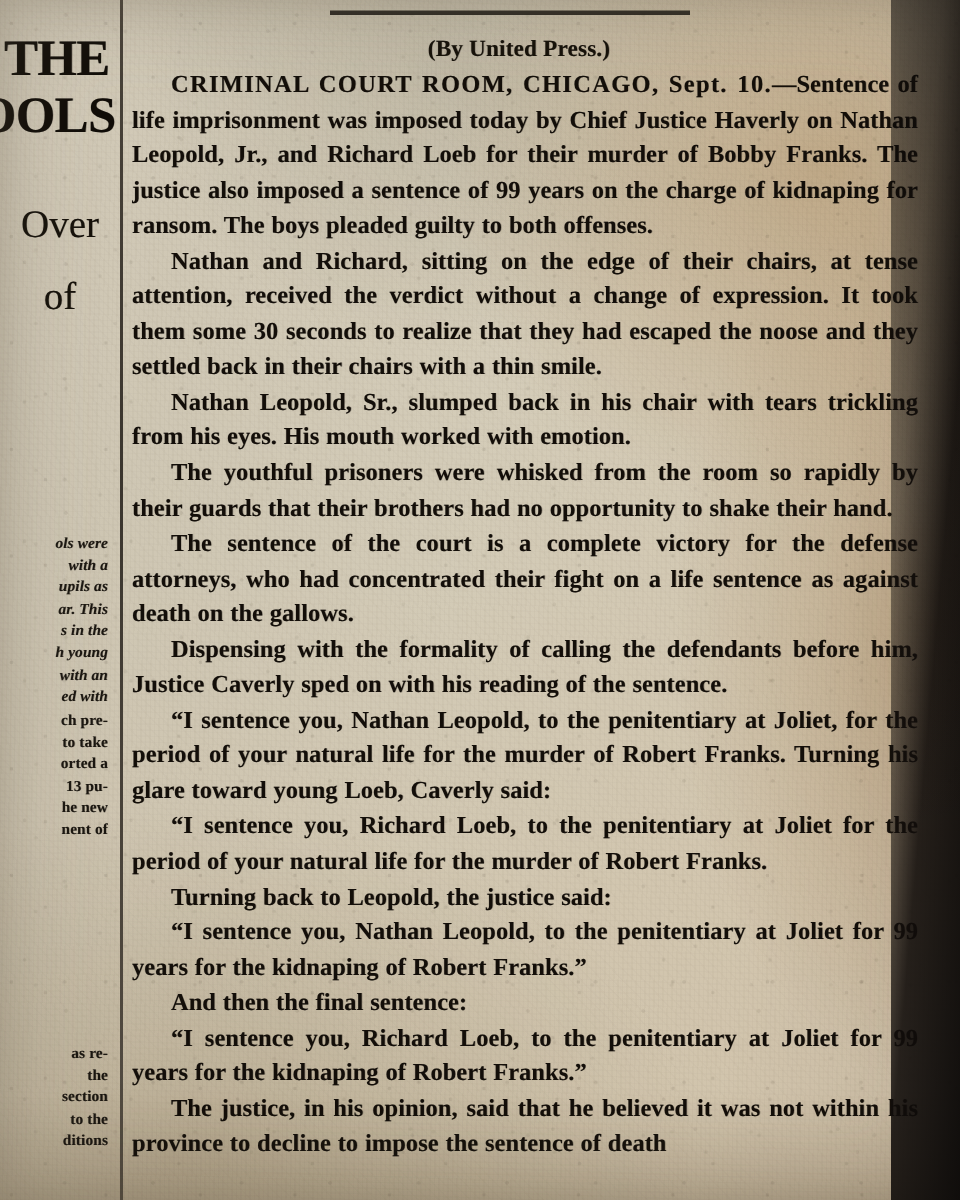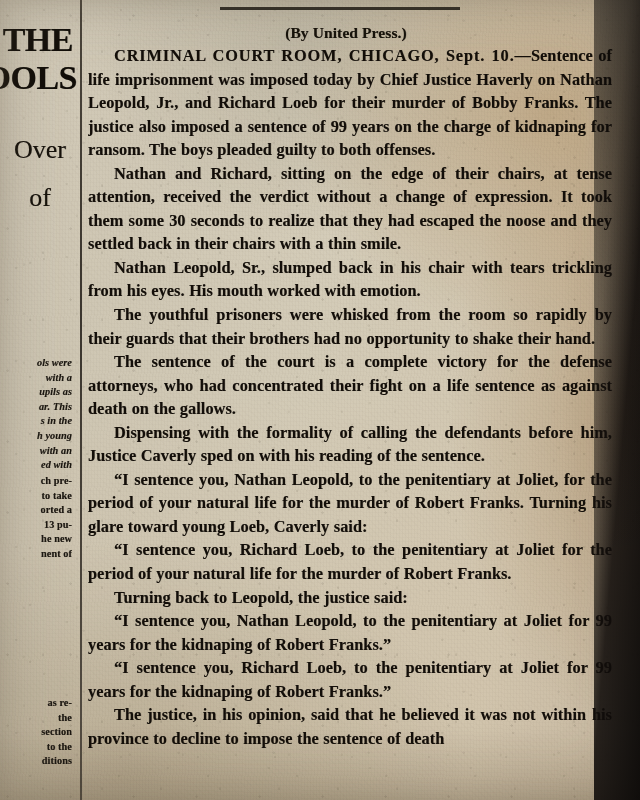--- a/index.html
+++ b/index.html
@@ -252,20 +252,21 @@
       </p>
       <p class="para indent">Nathan and Richard, sitting on the edge of their chairs, at tense attention, received the verdict without a change of expression.  It took them some 30 seconds to realize that they had escaped the noose and they settled back in their chairs with a thin smile.</p>
       <p class="para indent">Nathan Leopold, Sr., slumped back in his chair with tears trickling from his eyes.  His mouth worked with emotion.</p>
       <p class="para indent">The youthful prisoners were whisked from the room so rapidly by their guards that their brothers had no opportunity to shake their hand.</p>
       <p class="para indent">The sentence of the court is a complete victory for the defense attorneys, who had concentrated their fight on a life sentence as against death on the gallows.</p>
       <p class="para indent">Dispensing with the formality of calling the defendants before him, Justice Caverly sped on with his reading of the sentence.</p>
       <p class="para indent">“I sentence you, Nathan Leopold, to the penitentiary at Joliet, for the period of your natural life for the murder of Robert Franks.  Turning his glare toward young Loeb, Caverly said:</p>
       <p class="para indent">“I sentence you, Richard Loeb, to the penitentiary at Joliet for the period of your natural life for the murder of Robert Franks.</p>
       <p class="para indent">Turning back to Leopold, the justice said:</p>
       <p class="para indent">“I sentence you, Nathan Leopold, to the penitentiary at Joliet for 99 years for the kidnaping of Robert Franks.”</p>
+      <p class="para indent">And then the final sentence:</p>
       <p class="para indent">“I sentence you, Richard Loeb, to the penitentiary at Joliet for 99 years for the kidnaping of Robert Franks.”</p>
       <p class="para indent">The justice, in his opinion, said that he believed it was not within his province to decline to impose the sentence of death</p>
     </div>
   </div>
 
   <div class="soft-bottom"></div>
   <div class="vignette"></div>
   <div class="right-shadow"></div>
   <div class="right-shadow-taper"></div>
 </div>

